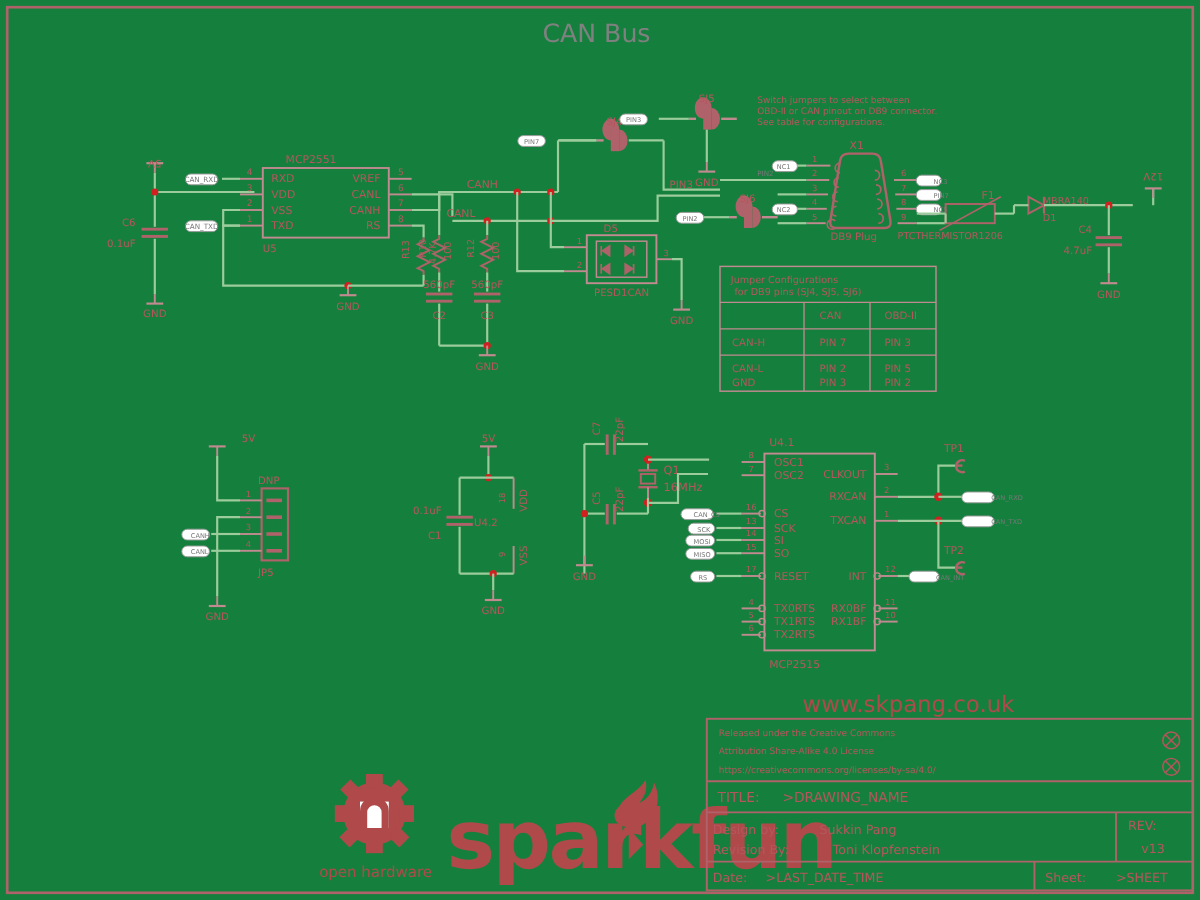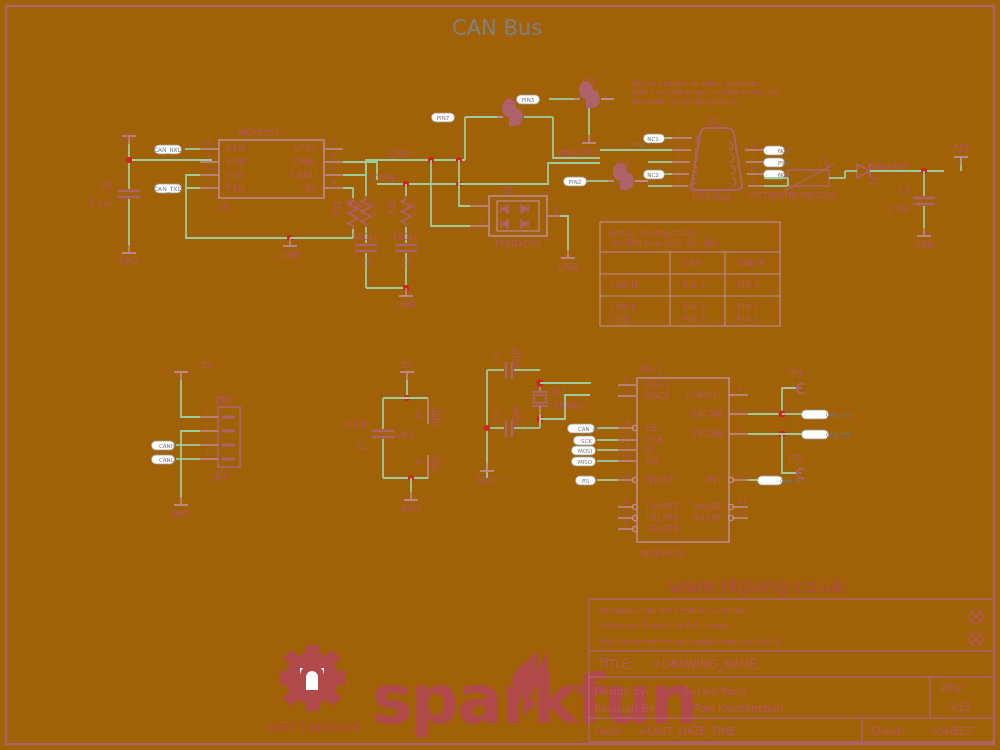--- a/index.html
+++ b/index.html
@@ -1,19 +1,19 @@
 <!DOCTYPE html>
 <html><head>
 <meta charset="utf-8">
 <title>CAN Bus Schematic</title>
 <style>
   html,body{margin:0;padding:0;background:#ffffff;}
   body{width:1000px;height:750px;overflow:hidden;
        font-family:"DejaVu Sans","Liberation Sans",sans-serif;}
-  #sheet{position:relative;width:1000px;height:750px;background:#a16207;}
+  #sheet{position:relative;width:1000px;height:750px;background:#15803d;}
   svg{display:block;}
   .txt{font-family:"DejaVu Sans","Liberation Sans",sans-serif;}
 </style>
 </head>
 <body>
 
 <div id="sheet">
 <svg width="1000" height="750" viewBox="0 0 1000 750">
 
   <defs>

